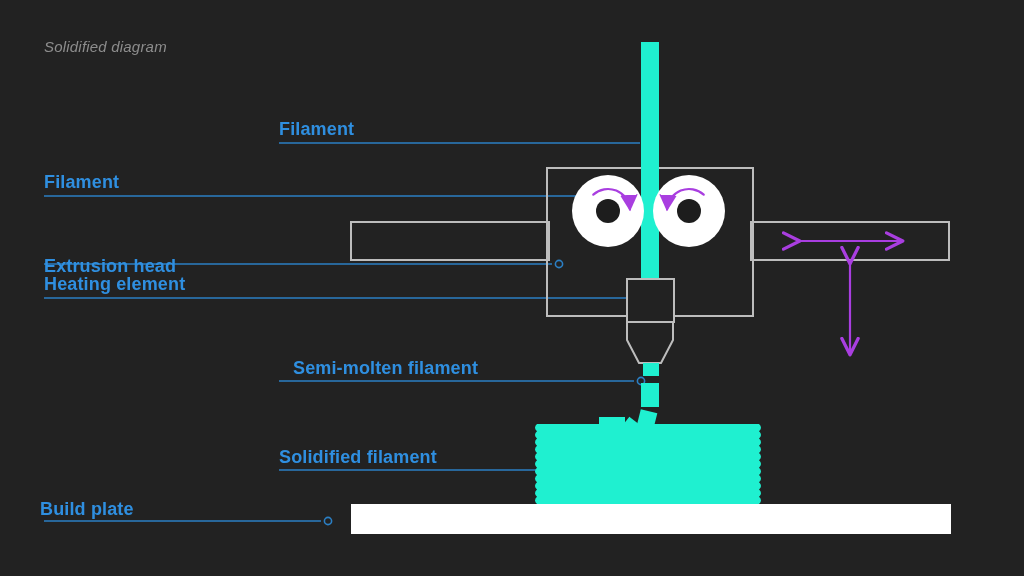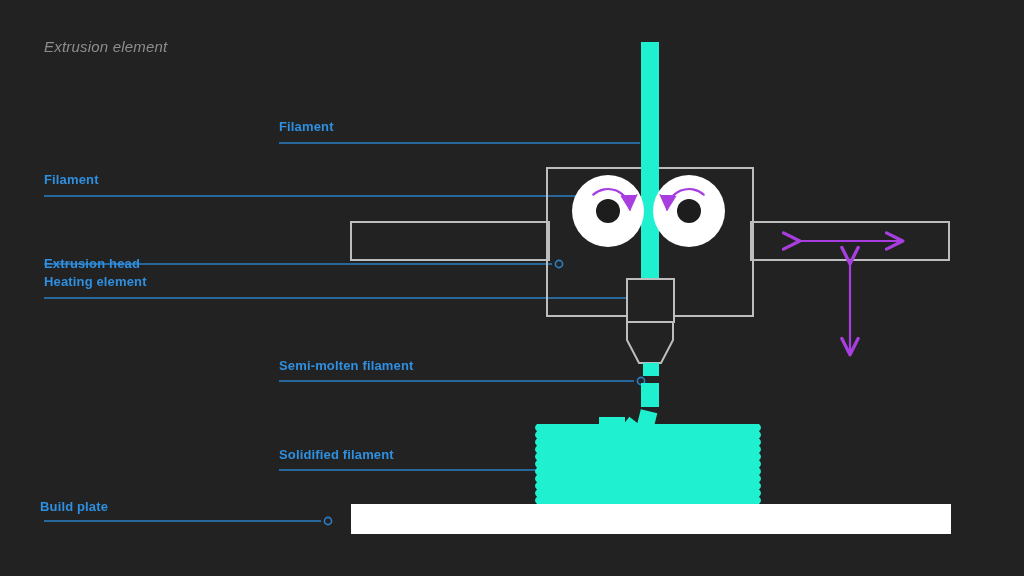--- a/index.html
+++ b/index.html
@@ -9,30 +9,30 @@
     background:#222222;
   }
   #stage{position:absolute;left:0;top:0;width:1024px;height:576px;}
   #svg{position:absolute;left:0;top:0;}
   .ttl{
     position:absolute;left:44px;top:38px;
     font-style:italic;font-size:15px;color:#8d8d8d;
     letter-spacing:.2px;white-space:nowrap;
   }
   .lbl{
-    position:absolute;font-size:13px;font-weight:bold;color:#2f8fe0;
+    position:absolute;font-size:18px;font-weight:bold;color:#2f8fe0;
     white-space:nowrap;letter-spacing:.15px;
   }
 </style>
 </head>
 <body>
 
 <div id="stage">
 
-  <div class="ttl">Extrusion element</div>
+  <div class="ttl">Solidified diagram</div>
 
   <svg id="svg" width="1024" height="576" viewBox="0 0 1024 576">
     <defs>
       <marker id="ah" markerWidth="9" markerHeight="9" refX="7.2" refY="4.5" orient="auto" markerUnits="strokeWidth">
         <path d="M0.6,0.8 L8,4.5 L0.6,8.2" fill="none" stroke="#a93ee0" stroke-width="1.5" stroke-linecap="round" stroke-linejoin="round"></path>
       </marker>
       <marker id="ahf" markerWidth="8" markerHeight="8" refX="6.6" refY="4" orient="auto" markerUnits="strokeWidth">
         <path d="M0,0 L7.4,4 L0,8 Z" fill="#a93ee0"></path>
       </marker>
     </defs>
@@ -99,17 +99,17 @@
       <line id="arrH" stroke="#a93ee0" stroke-width="2.2" stroke-linecap="round" marker-start="url(#ah)" marker-end="url(#ah)" x1="798" y1="241" x2="901" y2="241"></line>
       <line id="arrV" stroke="#a93ee0" stroke-width="2.2" stroke-linecap="round" marker-start="url(#ah)" marker-end="url(#ah)" x1="850" y1="262" x2="850" y2="353"></line>
     </g>
   </svg>
 
   <div id="labelLayer">
       <div class="lbl" style="left: 279px; top: 119px;">Filament</div>
       <div class="lbl" style="left: 44px; top: 172px;">Filament</div>
       <div class="lbl" style="left: 44px; top: 256px;">Extrusion head</div>
       <div class="lbl" style="left: 44px; top: 274px;">Heating element</div>
-      <div class="lbl" style="left: 279px; top: 358px;">Semi-molten filament</div>
+      <div class="lbl" style="left: 293px; top: 358px;">Semi-molten filament</div>
       <div class="lbl" style="left: 279px; top: 447px;">Solidified filament</div>
       <div class="lbl" style="left: 40px; top: 499px;">Build plate</div>
     </div>
 </div>
 
 </body></html>

